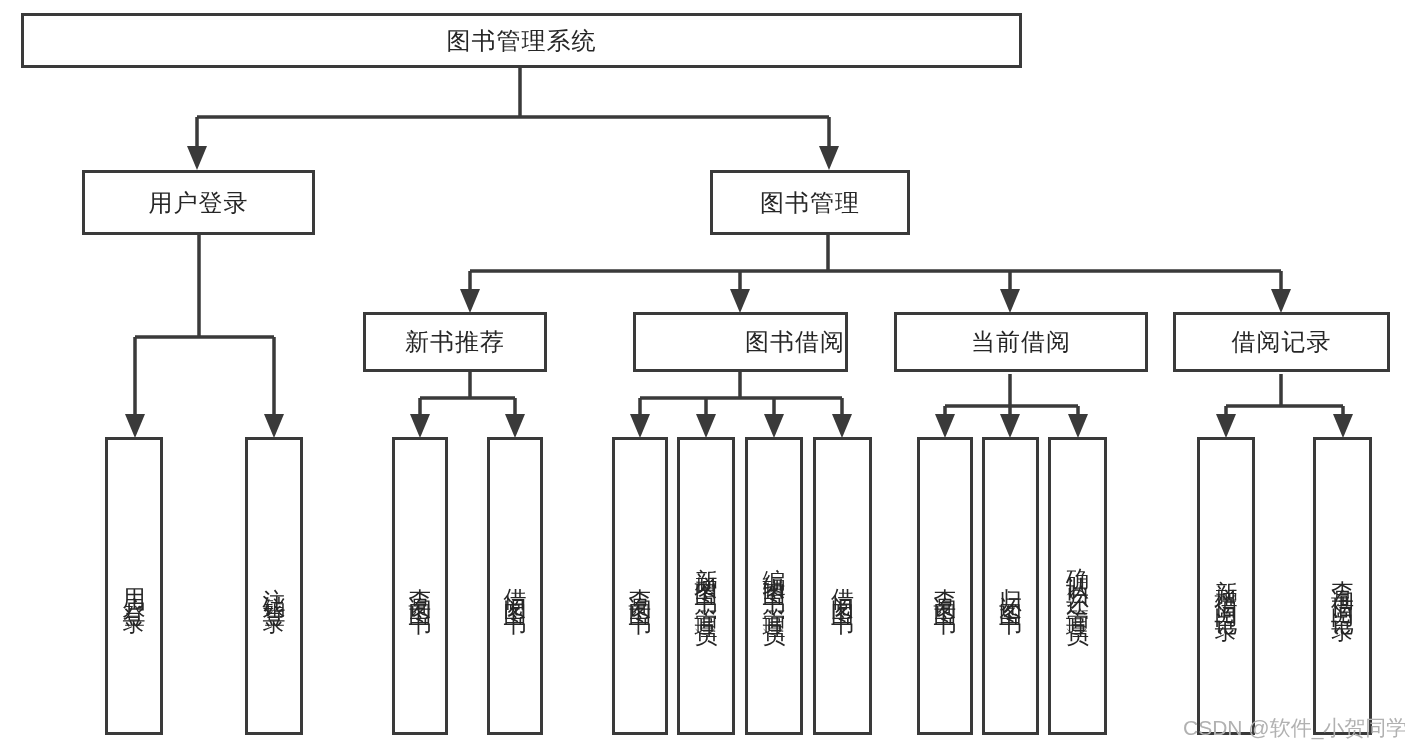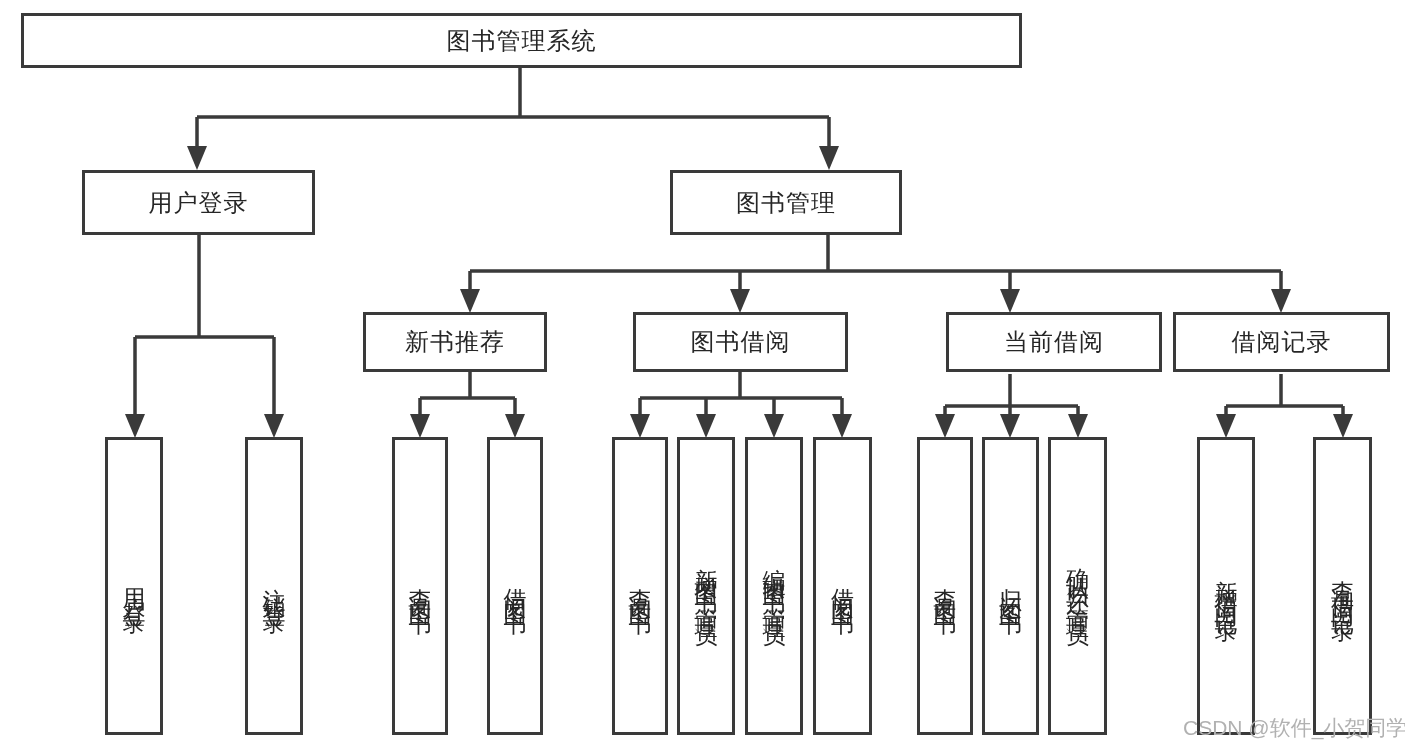--- a/index.html
+++ b/index.html
@@ -9,25 +9,25 @@
   }
   .wires { position:absolute; left:0; top:0; width:1405px; height:747px; }
   .node {
     position:absolute; box-sizing:border-box; background:#ffffff;
     border:3px solid #3a3a3a; display:flex; align-items:center; justify-content:center;
     color:#262626;
   }
   .hlabel { font-size:24px; letter-spacing:1px; white-space:nowrap; }
   .root-box   { left:21px;  top:13px;  width:1001px; height:55px; }
   .l2-a       { left:82px;  top:170px; width:233px;  height:65px; }
-  .l2-b       { left:670px; top:170px; width:232px;  height:65px; }
+  .l2-b       { left:710px; top:170px; width:200px;  height:65px; }
   .l3         { top:312px;  height:60px; }
   .l3-a { left:363px;  width:184px; }
-  .l3-b { left:633px;  width:215px; }
-  .l3-c { left:946px;  width:216px; }
+  .l3-b { left:633px;  width:215px;justify-content:flex-end; }
+  .l3-c { left:894px;  width:254px; }
   .l3-d { left:1173px; width:217px; }
   .leaf { top:437px; height:298px; }
   .vtext {
     writing-mode:vertical-rl; text-orientation:mixed;
     font-size:23px; line-height:1; letter-spacing:8px;
     color:#262626; white-space:nowrap;
   }
   .watermark {
     position:absolute; left:1183px; top:714px; z-index:5;
     font-size:21px; color:#b1b1b1; white-space:nowrap;

